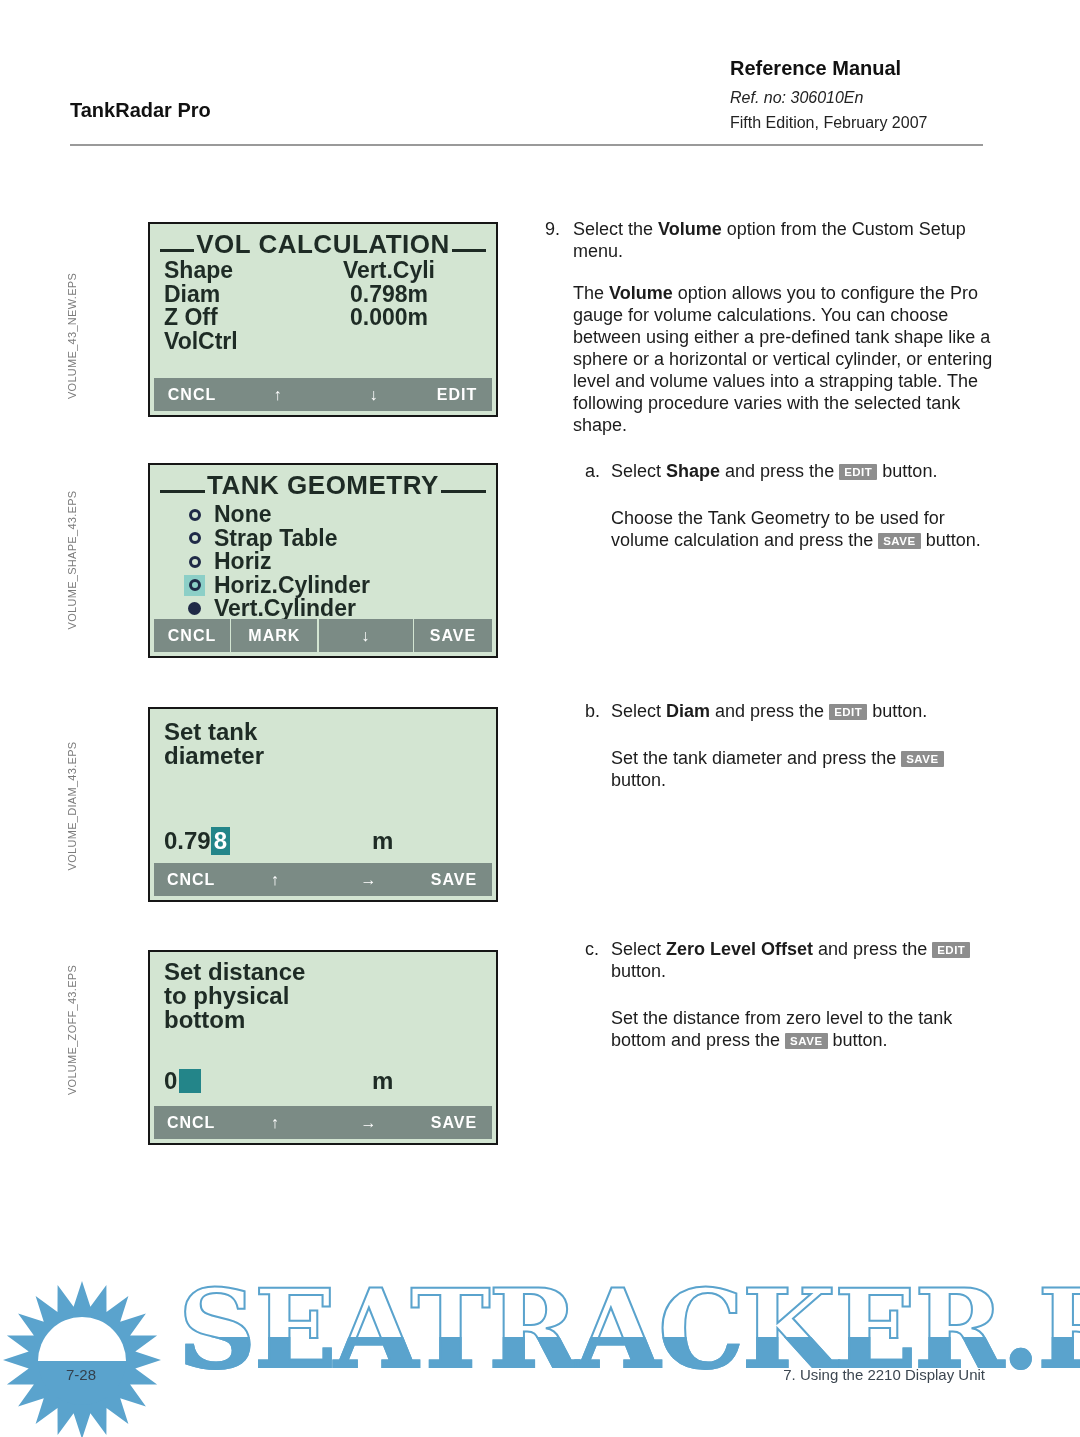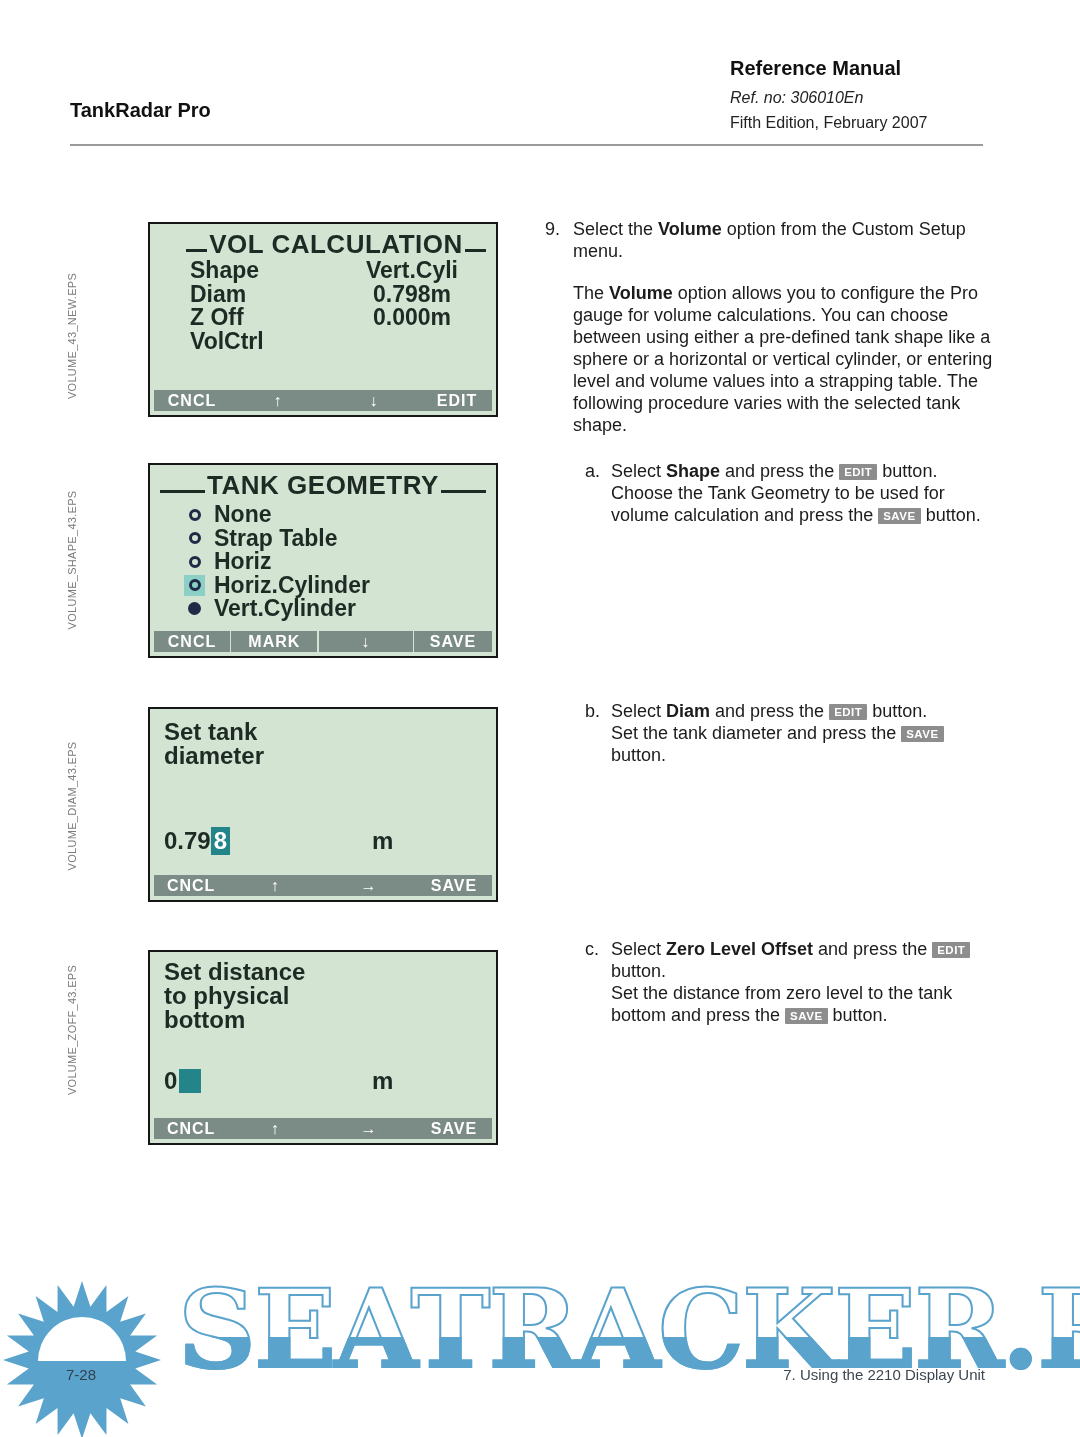--- a/index.html
+++ b/index.html
@@ -31,21 +31,21 @@
   }
   .lcd-title { display:flex; align-items:flex-end; padding:8px 10px 0 10px; }
   .lcd-title .rule { flex:1; border-bottom:3px solid #1e2b25; margin-bottom:4px; }
   .lcd-title .t { font-size:26px; font-weight:bold; line-height:24px; letter-spacing:0.5px; padding:0 2px; white-space:nowrap; }
   .lcd-rows { padding:3px 10px 0 14px; }
   .lcd-row { display:flex; font-size:23px; font-weight:bold; line-height:23.5px; }
   .lcd-row .lbl { width:150px; }
   .lcd-row .val { width:150px; text-align:center; }
   .btnbar { position:absolute; left:4px; right:4px; bottom:4px; display:flex; justify-content:space-between; }
   .lcd-btn {
-    height:21px; background:#7b8b85; color:#ffffff; font-weight:bold; font-size:16px;
+    height:33px; background:#7b8b85; color:#ffffff; font-weight:bold; font-size:16px;
     display:flex; align-items:center; justify-content:center; letter-spacing:1px;
     font-family:"Liberation Sans","DejaVu Sans",sans-serif;
   }
   .w1{width:76px;} .w2{width:96px;} .w3{width:96px;} .w4{width:70px;}
   .g1{width:76px;} .g2{width:86px;} .g3{width:94px;} .g4{width:78px;}
 
   
   .geo-opts { padding:6px 0 0 34px; }
   .geo-opt { display:flex; align-items:center; height:23.5px; font-size:23px; font-weight:bold; }
   .radio-box { width:21px; height:21px; display:flex; align-items:center; justify-content:center; margin-right:9px; }
@@ -61,21 +61,21 @@
   .unit { position:absolute; left:222px; }
 
   
   .step, .sub { position:absolute; font-size:18px; line-height:22px; color:#1c1c1c; }
   .step { left:545px; top:218px; width:448px; }
   .step .num { position:absolute; left:0; top:0; }
   .step .body { margin-left:28px; width:420px; }
   .step .detail { margin-left:28px; margin-top:20px; width:430px; }
   .sub .letter { position:absolute; left:0; top:0; }
   .sub .body { margin-left:26px; width:385px; }
-  .sub .detail { margin-left:26px; width:385px; }
+  .sub .detail { margin-left:26px; margin-top:25px; width:385px; }
   .sub-a { left:585px; top:460px; }
   .sub-b { left:585px; top:700px; }
   .sub-c { left:585px; top:938px; }
   b { font-weight:bold; }
   .badge {
     display:inline-block; background:#8d8d8d; color:#ffffff; font-weight:bold;
     font-size:11.5px; line-height:14px; padding:1px 5px; letter-spacing:0.5px;
     vertical-align:1.5px; border-radius:1px;
   }
 
@@ -106,21 +106,21 @@
     <div class="manual-sub" style="margin-top:8px;font-style:italic;">Ref. no: 306010En</div>
     <div class="manual-sub">Fifth Edition, February 2007</div>
   </div>
   <div class="header-rule"></div>
 
   <div class="fig-label" style="top:336px;">VOLUME_43_NEW.EPS</div>
   <div class="fig-label" style="top:560px;">VOLUME_SHAPE_43.EPS</div>
   <div class="fig-label" style="top:806px;">VOLUME_DIAM_43.EPS</div>
   <div class="fig-label" style="top:1030px;">VOLUME_ZOFF_43.EPS</div>
 
-  <div class="lcd" style="top:222px;padding-left:26px;">
+  <div class="lcd" style="top:222px;">
     <div class="lcd-title">
       <span class="rule"></span>
       <span class="t">VOL CALCULATION</span>
       <span class="rule"></span>
     </div>
     <div class="lcd-rows">
       <div class="lcd-row">
           <span class="lbl">Shape</span>
           <span class="val">Vert.Cyli</span>
         </div>

